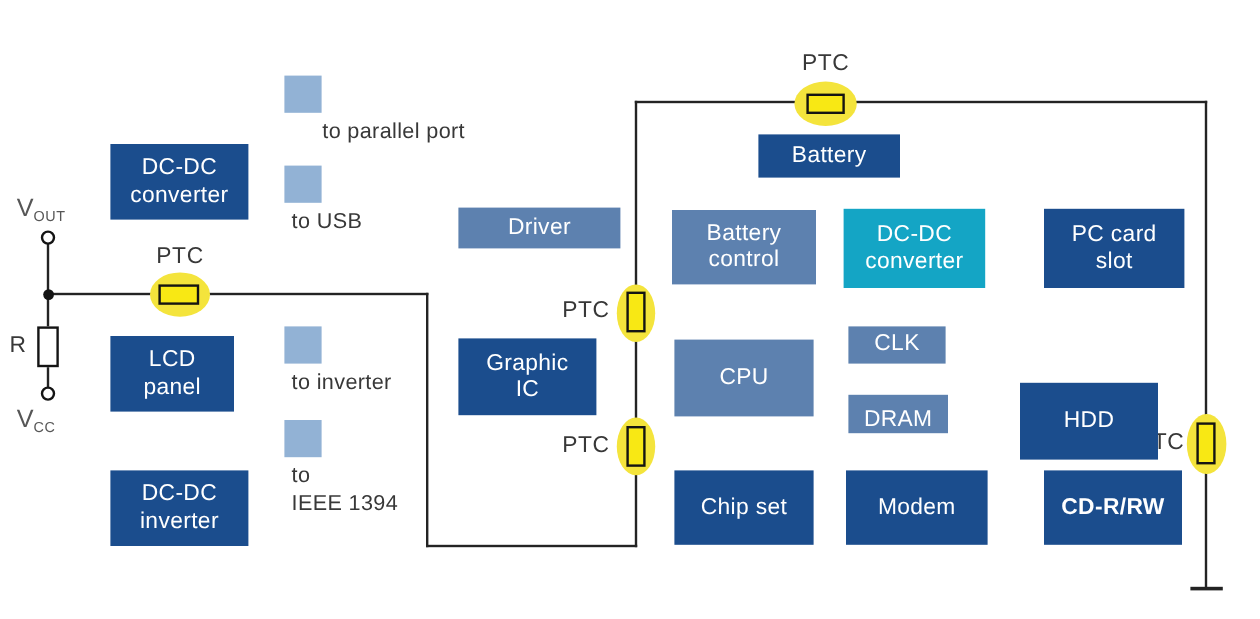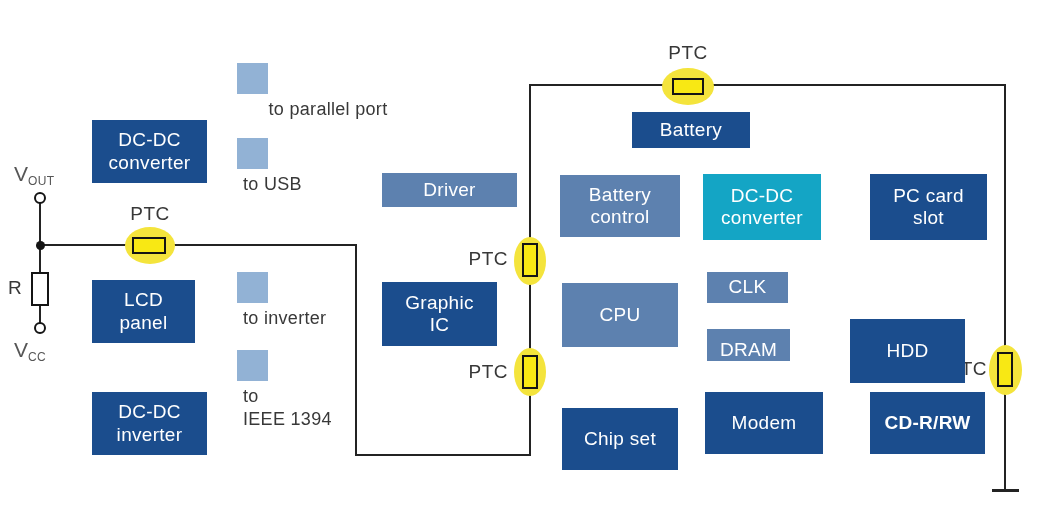--- a/index.html
+++ b/index.html
@@ -105,17 +105,17 @@
   <div class="blk teal" style="left:703px;top:174px;width:118px;height:66px;"><span>DC-DC
 converter</span></div>
   <div class="blk dark" style="left:870px;top:174px;width:117px;height:66px;"><span>PC card
 slot</span></div>
 
   <div class="blk med" style="left:562px;top:283px;width:116px;height:64px;"><span>CPU</span></div>
   <div class="blk med" style="left:707px;top:272px;width:81px;height:31px;justify-content:center;"><span>CLK</span></div>
   <div class="blk med" style="left:707px;top:329px;width:83px;height:32px;align-items:flex-end;"><span>DRAM</span></div>
   <div class="blk dark" style="left:850px;top:283px;width:115px;height:64px;margin-top:36px;"><span>HDD</span></div>
 
-  <div class="blk dark" style="left:562px;top:392px;width:116px;height:62px;margin-top:16px;"><span>Chip set</span></div>
+  <div class="blk dark" style="left:562px;top:392px;width:116px;height:62px;"><span>Chip set</span></div>
   <div class="blk dark" style="left:705px;top:392px;width:118px;height:62px;"><span>Modem</span></div>
   <div class="blk dark" style="left:870px;top:392px;width:115px;height:62px;font-weight:bold;"><span>CD-R/RW</span></div>
 
 </div>
 
 </body></html>

